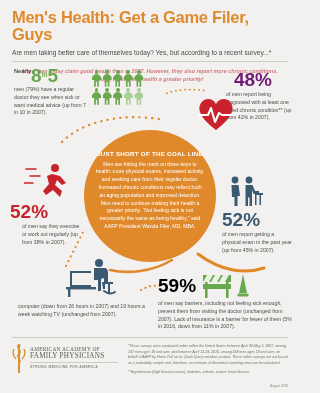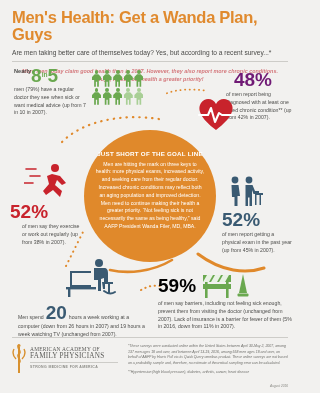--- a/index.html
+++ b/index.html
@@ -123,21 +123,21 @@
   .fineprint p{margin:0;}
   .fineprint p.second{margin-top:3.5px;}
   .datestamp{position:absolute;right:12px;top:47px;font-size:3.2px;color:#8b8b86;font-style:italic;}
 </style>
 </head>
 <body>
 
 <div class="page">
 
   <div class="header">
-    <div class="title">Men's Health: Get a Wanda Plan, Guys</div>
+    <div class="title">Men's Health: Get a Game Filer, Guys</div>
     <div class="subtitle">Are men taking better care of themselves today? Yes, but according to a recent survey...*</div>
   </div>
   <div class="hr"></div>
   <div class="redline">
     <div>More men today claim good health than in 2007. However, they also report more chronic conditions.</div>
     <div>Guys, make your health a greater priority!</div>
   </div>
 
   <svg class="deco" style="left:58px;top:112px;" width="110" height="34" viewBox="0 0 110 34">
     <path d="M4 30 C 30 4, 78 2, 106 8" stroke="#e0892b" stroke-width="2.2" fill="none" stroke-linecap="round" stroke-dasharray="0.4 6"></path>
@@ -252,25 +252,20 @@
   <div class="s-20">
     <svg class="deskicon" viewBox="0 0 62 40">
       <circle cx="41" cy="5" r="4" fill="#3a5a72"></circle>
       <path d="M36 10 H46 C49 10 50 12 50 15 V24 H46 V20 L43 21 V33 H40 V22 H36 Z" fill="#3a5a72"></path>
       <path d="M12 13 H33 V15 H14 V27 H33 V29 H12 Z" fill="#3a5a72"></path>
       <rect x="8" y="29" width="30" height="2.4" fill="#3a5a72"></rect>
       <rect x="10" y="31" width="2.4" height="8" fill="#3a5a72"></rect>
       <path d="M44 24 H55 V26 H52 V36 H50 V26 H47 V31 H45 Z" fill="#3a5a72"></path>
       <path d="M46 33 C 50 36 54 36 57 34" stroke="#3a5a72" stroke-width="2" fill="none" stroke-linecap="round"></path>
     </svg>
-    <div class="n20row">
-      <span class="pre">Men spend</span>
-      <span class="n20">20</span>
-      <span class="post">hours a week working at a</span>
-    </div>
     <div class="body-txt">computer (down from 26 hours in 2007) and 19 hours a week watching TV (unchanged from 2007).</div>
   </div>
 
   <svg class="deco" style="left:140px;top:282px;" width="26" height="12" viewBox="0 0 26 12">
     <path d="M1 8 C 8 4, 14 3, 20 4" stroke="#e0892b" stroke-width="2" fill="none" stroke-linecap="round" stroke-dasharray="0.3 4.5"></path>
   </svg>
 
   <div class="s-59">
     <div class="r59row">
       <span class="n59">59%</span>

